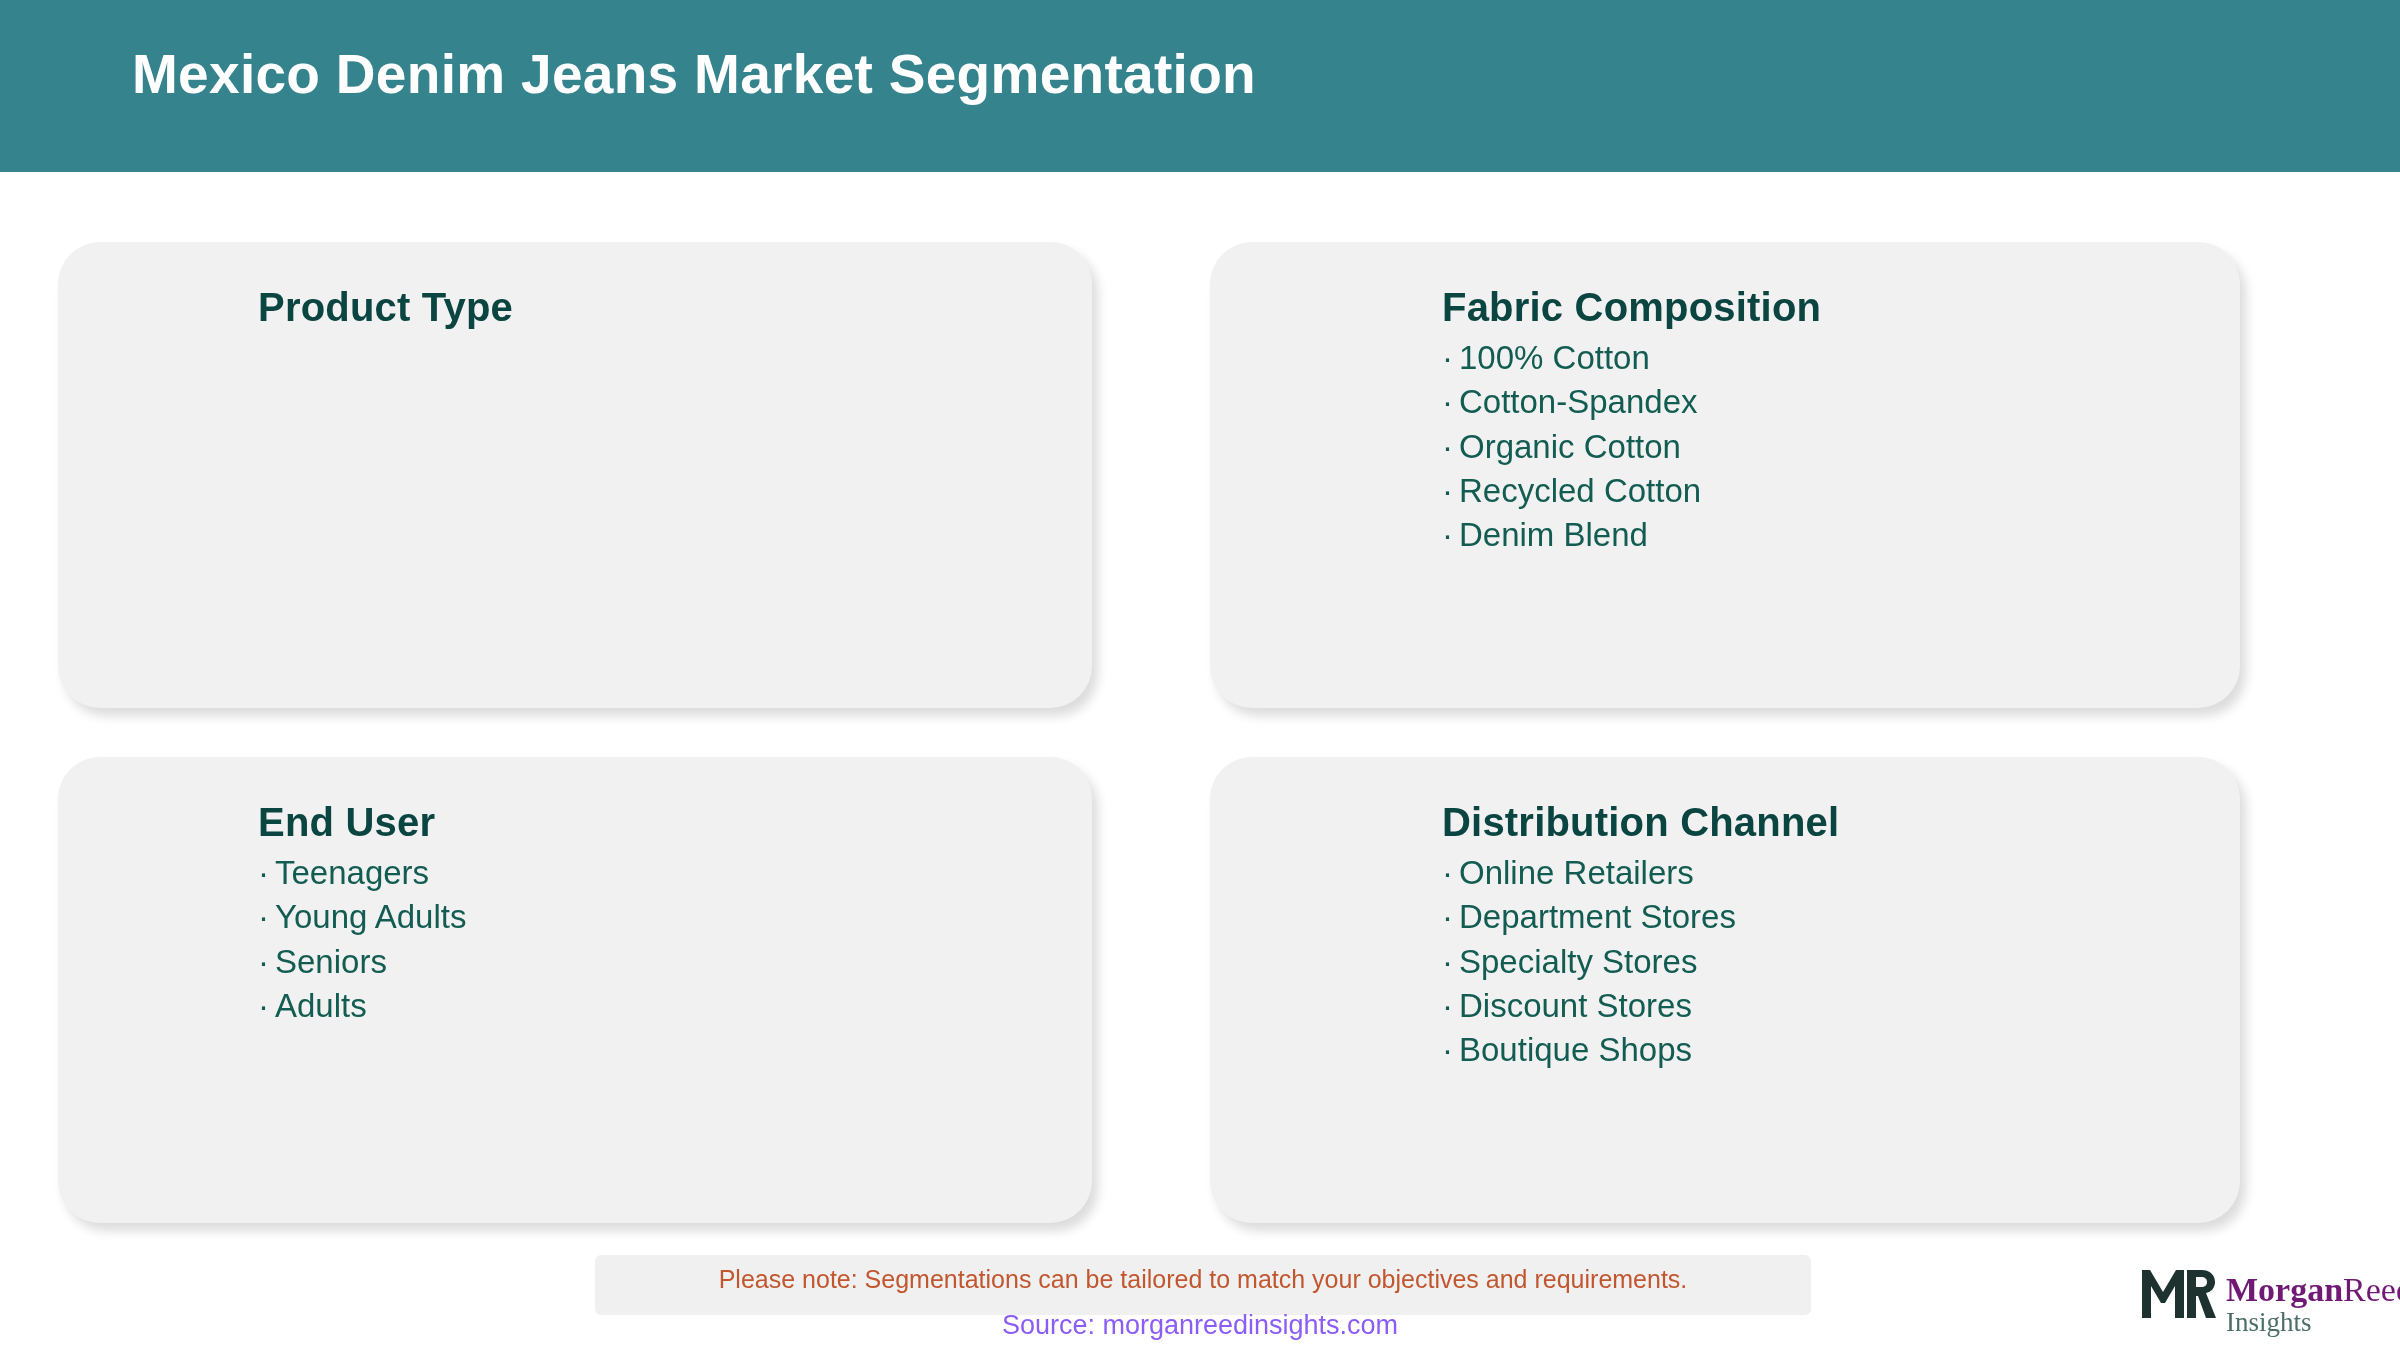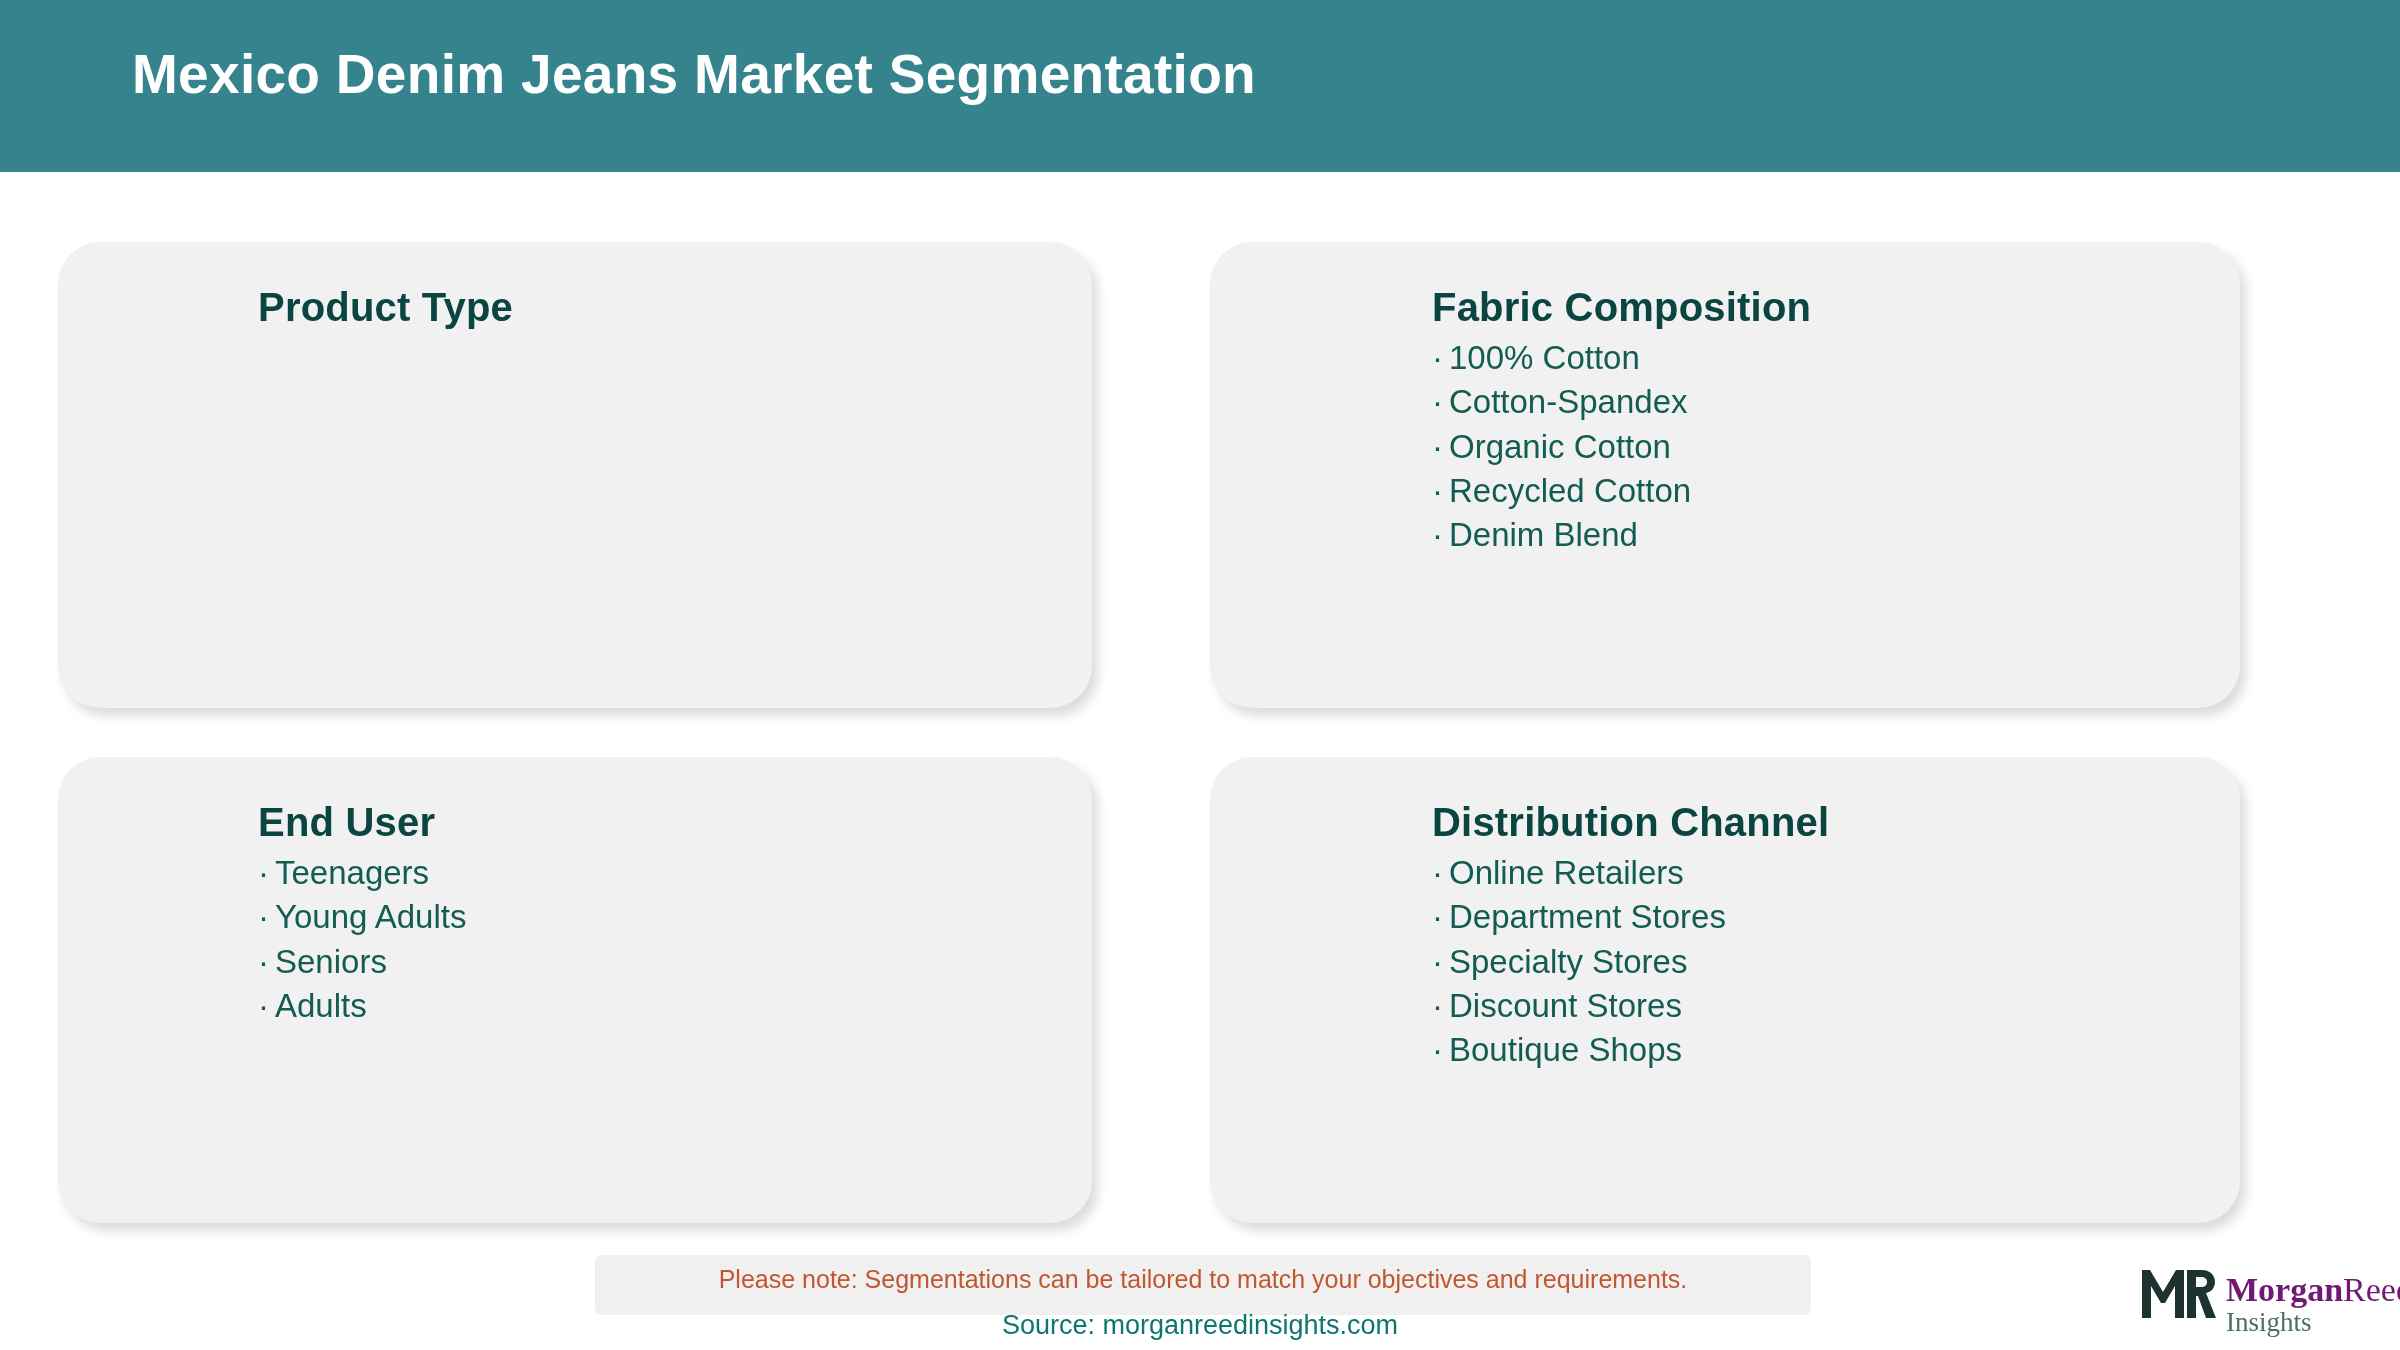--- a/index.html
+++ b/index.html
@@ -57,21 +57,21 @@
   .card-3 { left: 58px;   top: 585px; width: 1034px; height: 466px; }
   .card-4 { left: 1210px; top: 585px; width: 1030px; height: 466px; }
 
   .card-inner {
     position: absolute;
     left: 200px;
     top: 42px;
     right: 30px;
   }
   .card-2 .card-inner,
-  .card-4 .card-inner { left: 222px; }
+  .card-4 .card-inner { left: 232px; }
 
   .card-title {
     font-size: 40px;
     font-weight: bold;
     color: #0A4541;
     line-height: 1.18;
     margin: 0 0 5px 0;
     letter-spacing: 0.2px;
     white-space: nowrap;
   }
@@ -115,21 +115,21 @@
     color: #C2572F;
     white-space: nowrap;
   }
   .source-text {
     position: absolute;
     left: 0;
     top: 1310px;
     width: 2400px;
     text-align: center;
     font-size: 27px;
-    color: #0f766e;
+    color: #8b5cf6;
     white-space: nowrap;
   }
 
   
   .logo {
     position: absolute;
     left: 2140px;
     top: 1262px;
     width: 240px;
     height: 72px;

